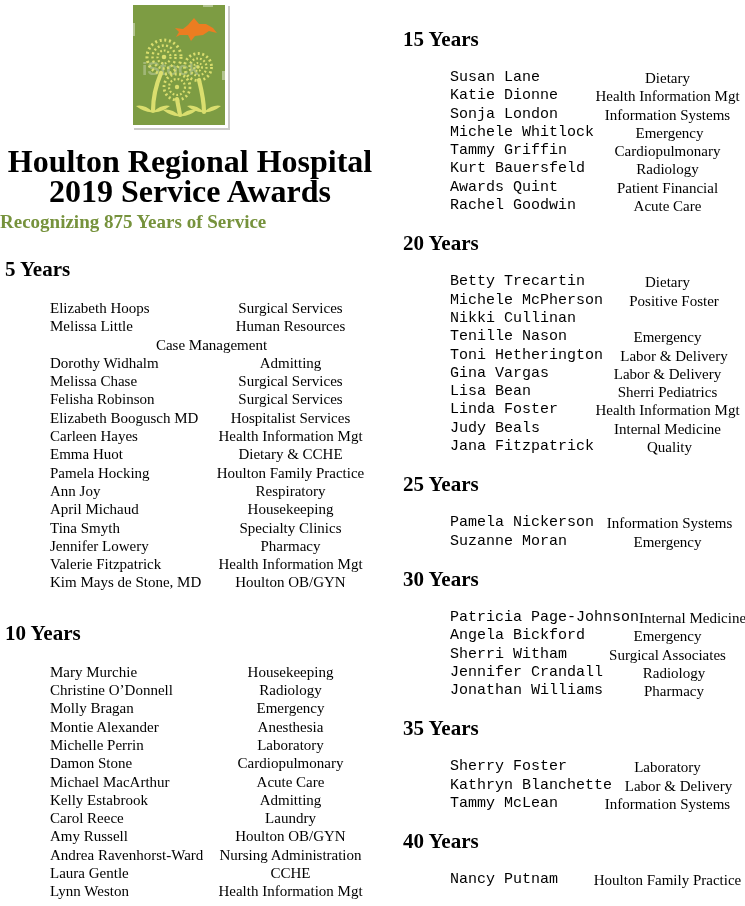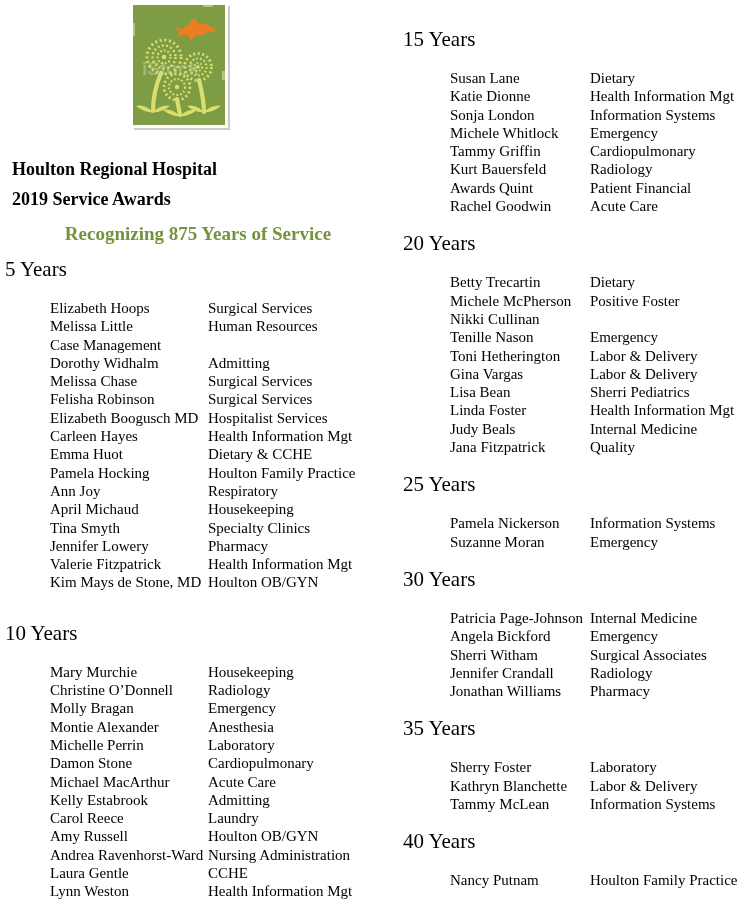--- a/index.html
+++ b/index.html
@@ -27,44 +27,44 @@
   .fern-fill{fill:var(--fern-yellow);}
   .bird{fill:var(--bird-orange);}
   .wm{
     fill:rgba(255,255,255,.28);
     font-family:"Liberation Sans","DejaVu Sans",sans-serif;
     font-weight:bold;font-size:19px;
   }
   .speck{fill:rgba(255,255,255,.4);}
   
   .page-title{
-    position:absolute;left:0;top:142px;width:372px;margin:12px;
-    text-align:left;font-size:18px;line-height:30px;font-weight:700;
+    position:absolute;left:0;top:142px;width:372px;margin:4px;
+    text-align:center;font-size:32px;line-height:30px;font-weight:700;
   }
   .page-subtitle{
-    position:absolute;left:0;top:211px;width:372px;margin:12px;
-    text-align:center;font-size:19px;line-height:22px;font-weight:700;
+    position:absolute;left:0;top:211px;width:372px;margin:0;
+    text-align:left;font-size:19px;line-height:22px;font-weight:700;
     color:var(--subtitle-green);
   }
   
   .svc-col{position:absolute;}
   #col-left{left:5px;top:256px;width:368px;}
   #col-right{left:403px;top:26px;width:342px;}
   .svc-section{margin:0;}
   #col-left .svc-section{margin-bottom:28px;}
   #col-right .svc-section{margin-bottom:15px;}
   .svc-heading{
-    margin:0 0 17px 0;font-size:21px;line-height:26px;font-weight:400;
+    margin:0 0 17px 0;font-size:21px;line-height:26px;font-weight:700;
   }
   .svc-rows{padding-left:45px;}
   #col-right .svc-rows{padding-left:47px;}
   .svc-row{display:flex;font-size:15px;line-height:18.3px;white-space:nowrap;}
   .svc-name{flex:0 0 158px;}
-  #col-right .svc-name{flex:0 0 140px;}
-  .svc-dept{flex:1 1 auto;}
+  #col-right .svc-name{flex:0 0 140px;font-family:Liberation Mono, monospace;}
+  .svc-dept{flex:1 1 auto;text-align:center;}
 </style>
 </head>
 <body>
 
 <div class="logo-frame">
   <svg width="92" height="120" viewBox="0 0 92 120">
     <rect class="logo-bg" x="0" y="0" width="92" height="120"></rect>
 
     <rect class="speck" x="0" y="18" width="2" height="13"></rect>
     <rect class="speck" x="89" y="66" width="3" height="9"></rect>

